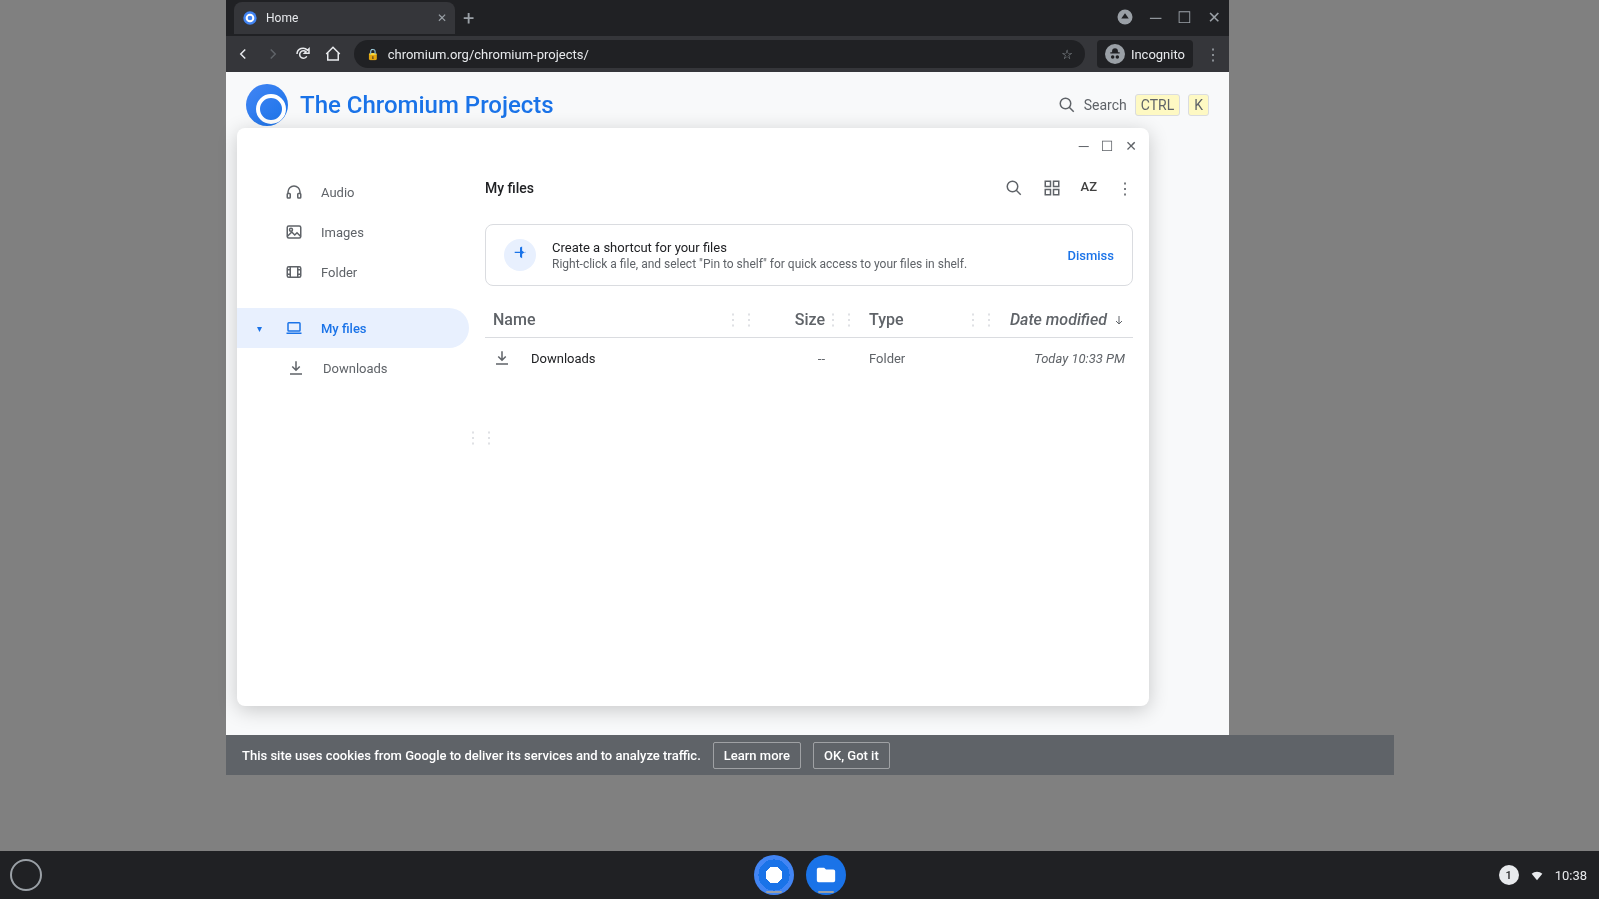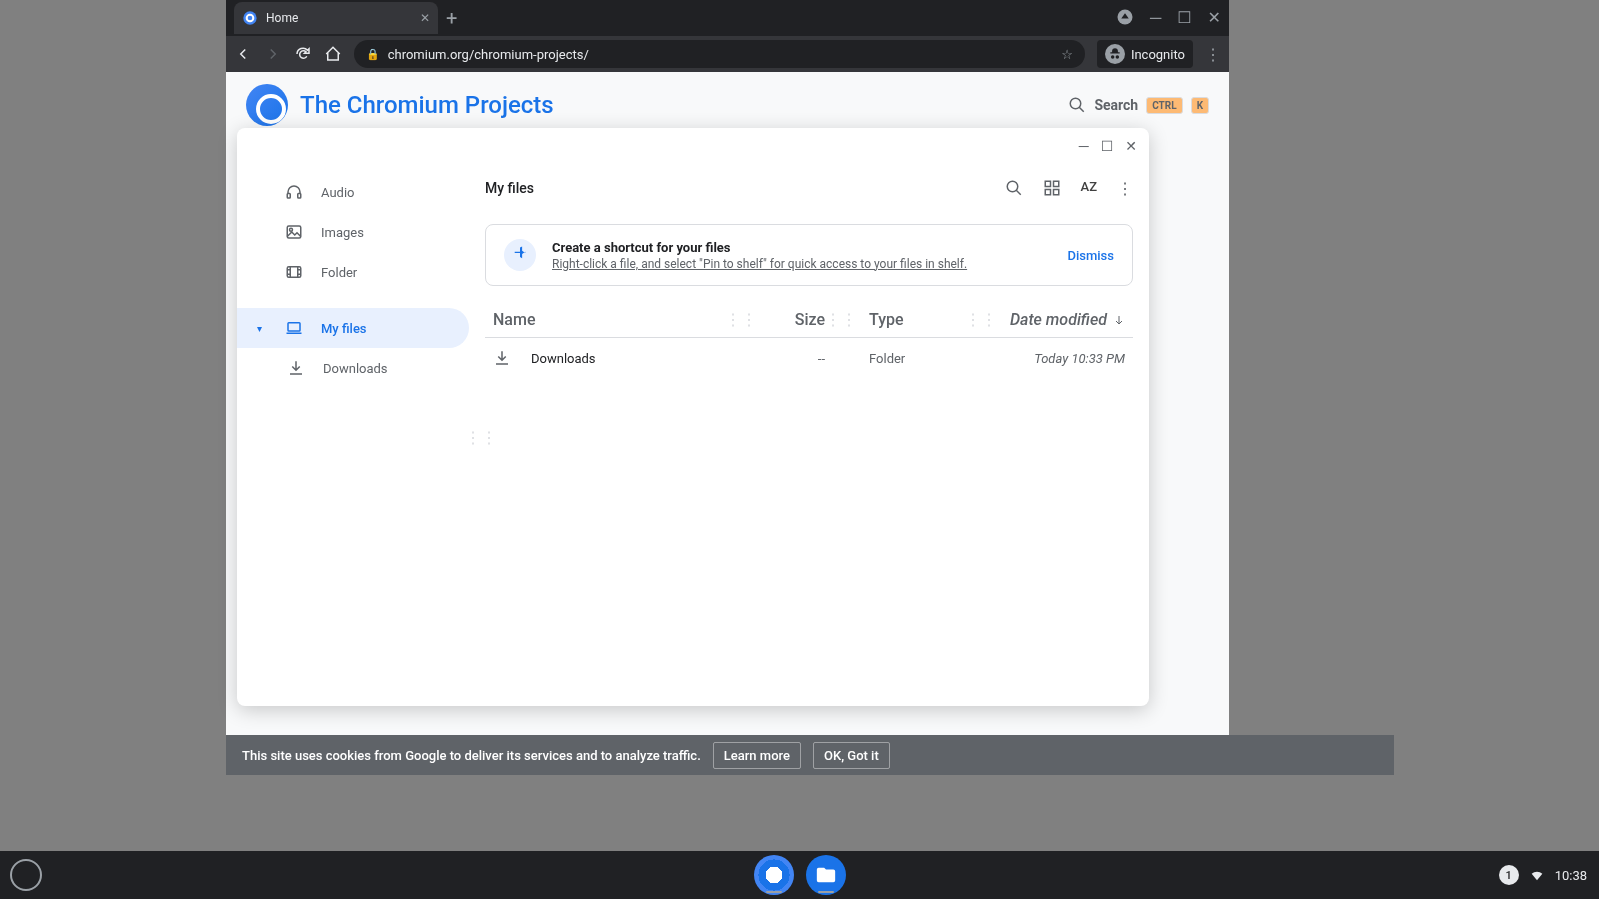--- a/index.html
+++ b/index.html
@@ -1,42 +1,42 @@
 <!DOCTYPE html>
 <html><head>
   <meta charset="utf-8">
   <style>
     * { margin: 0; padding: 0; box-sizing: border-box; font-family: Roboto, Arial, sans-serif; }
     body { width: 1599px; height: 899px; background: #808080; position: relative; overflow: hidden; }
     
     
     .browser-window { position: absolute; left: 226px; top: 0; width: 1003px; height: 775px; background: #202124; border-radius: 8px 8px 0 0; }
     .tab-strip { height: 36px; background: #202124; display: flex; align-items: center; padding-left: 8px; }
-    .tab { display: flex; align-items: center; background: #35363a; height: 32px; width: 204px; border-radius: 8px 8px 0 0; padding: 0 8px; gap: 8px; color: #e8eaed; font-size: 12px; }
+    .tab { display: flex; align-items: center; background: #35363a; height: 32px; width: 221px; border-radius: 8px 8px 0 0; padding: 0 8px; gap: 8px; color: #e8eaed; font-size: 12px; }
     .tab-favicon { width: 16px; height: 16px; }
     .tab-close { margin-left: auto; color: #9aa0a6; cursor: pointer; }
     .new-tab-btn { color: #9aa0a6; margin-left: 8px; font-size: 20px; }
     .window-controls { position: absolute; right: 8px; top: 8px; display: flex; gap: 16px; color: #9aa0a6; }
     .window-controls span { cursor: pointer; }
     
     .toolbar { height: 36px; background: #35363a; display: flex; align-items: center; padding: 0 8px; gap: 12px; }
     .toolbar-btn { color: #9aa0a6; cursor: pointer; }
     .omnibox { flex: 1; height: 28px; background: #202124; border-radius: 14px; display: flex; align-items: center; padding: 0 12px; gap: 8px; color: #e8eaed; font-size: 13px; }
     .lock-icon { color: #9aa0a6; font-size: 11px; }
     .star-icon { margin-left: auto; color: #9aa0a6; }
     .incognito-badge { display: flex; align-items: center; gap: 6px; color: #e8eaed; font-size: 13px; background: #202124; padding: 4px 8px; border-radius: 4px; }
     .incognito-icon { width: 20px; height: 20px; background: #9aa0a6; border-radius: 50%; display: flex; align-items: center; justify-content: center; }
     
     .page-content { background: #f8f9fa; height: calc(100% - 72px); position: relative; }
     .page-header { display: flex; align-items: center; padding: 12px 20px; gap: 12px; text-align: center; }
     .chromium-logo { width: 42px; height: 42px; background: linear-gradient(135deg, #4285f4, #1a73e8); border-radius: 50%; position: relative; }
     .chromium-logo::after { content: ''; position: absolute; left: 10px; top: 10px; width: 22px; height: 22px; border: 4px solid #fff; border-radius: 50%; }
     .page-title { color: #1a73e8; font-size: 24px; font-weight: 500; }
-    .search-box { margin-left: auto; display: flex; align-items: center; gap: 8px; color: #5f6368; font-size: 14px; font-weight: bold; }
-    .kbd { background: #fdba74; border: 1px solid #dadce0; border-radius: 3px; padding: 2px 5px; font-size: 10px; color: #5f6368; }
+    .search-box { margin-left: auto; display: flex; align-items: center; gap: 8px; color: #5f6368; font-size: 14px; }
+    .kbd { background: #fef9c3; border: 1px solid #dadce0; border-radius: 3px; padding: 2px 5px; font-size: 14px; color: #5f6368; }
     
     
     .files-window { position: absolute; left: 237px; top: 128px; width: 912px; height: 578px; background: #fff; border-radius: 8px; box-shadow: 0 4px 20px rgba(0,0,0,0.2); display: flex; flex-direction: column; }
     .files-titlebar { height: 36px; display: flex; align-items: center; justify-content: flex-end; padding: 0 12px; gap: 12px; }
     .files-titlebar span { color: #5f6368; cursor: pointer; font-size: 14px; }
     .files-body { flex: 1; display: flex; }
     
     .files-sidebar { width: 240px; padding: 8px 0; }
     .sidebar-item { display: flex; align-items: center; height: 40px; padding: 0 20px; gap: 18px; color: #5f6368; font-size: 13px; cursor: pointer; border-radius: 0 20px 20px 0; margin-right: 8px; }
     .sidebar-item.active { background: #e8f0fe; color: #1a73e8; font-weight: 500; }
@@ -46,22 +46,22 @@
     
     .files-main { flex: 1; display: flex; flex-direction: column; padding: 0 16px 16px 8px; }
     .files-toolbar { height: 48px; display: flex; align-items: center; gap: 8px; }
     .files-heading { font-size: 14px; font-weight: 500; color: #202124; }
     .files-toolbar-actions { margin-left: auto; display: flex; gap: 20px; color: #5f6368; }
     .files-toolbar-actions span { cursor: pointer; }
     
     .tip-card { border: 1px solid #dadce0; border-radius: 8px; padding: 14px 18px; display: flex; align-items: center; gap: 16px; margin-top: 12px; }
     .tip-icon { width: 32px; height: 32px; background: #e8f0fe; border-radius: 50%; display: flex; align-items: center; justify-content: center; color: #1a73e8; }
     .tip-text { flex: 1; }
-    .tip-title { font-size: 13px; font-weight: 700; color: #202124; }
-    .tip-desc { font-size: 12px; color: #5f6368; margin-top: 2px; text-decoration: underline; }
+    .tip-title { font-size: 13px; font-weight: 400; color: #202124; }
+    .tip-desc { font-size: 12px; color: #5f6368; margin-top: 2px; }
     .tip-dismiss { color: #1a73e8; font-size: 13px; font-weight: 500; cursor: pointer; }
     
     .files-table { margin-top: 16px; }
     .files-thead { display: flex; padding: 0 8px; height: 36px; align-items: center; border-bottom: 1px solid #dadce0; font-size: 16px; color: #5f6368; font-weight: 500; }
     .col-name { flex: 1; }
     .col-size { width: 80px; text-align: right; }
     .col-type { width: 120px; padding-left: 24px; }
     .col-date { width: 140px; text-align: right; display: flex; align-items: center; justify-content: flex-end; gap: 6px; font-style: italic; }
     .col-sep { width: 20px; color: #dadce0; text-align: center; }
     .files-row { display: flex; padding: 0 8px; height: 40px; align-items: center; font-size: 13px; color: #5f6368; }

